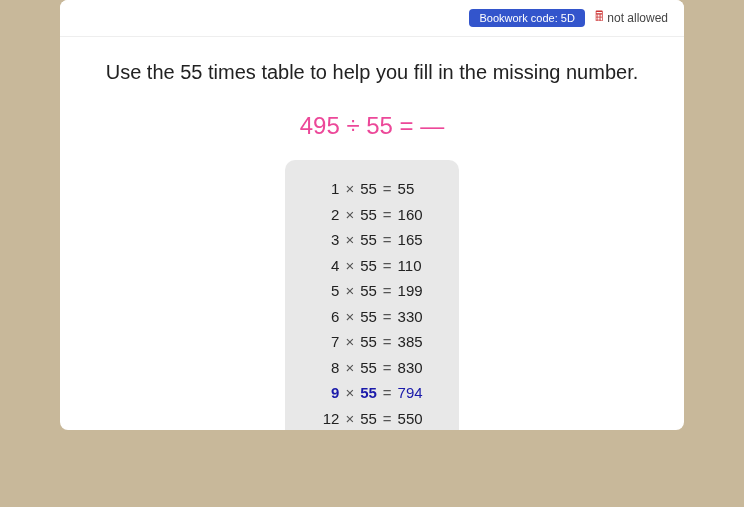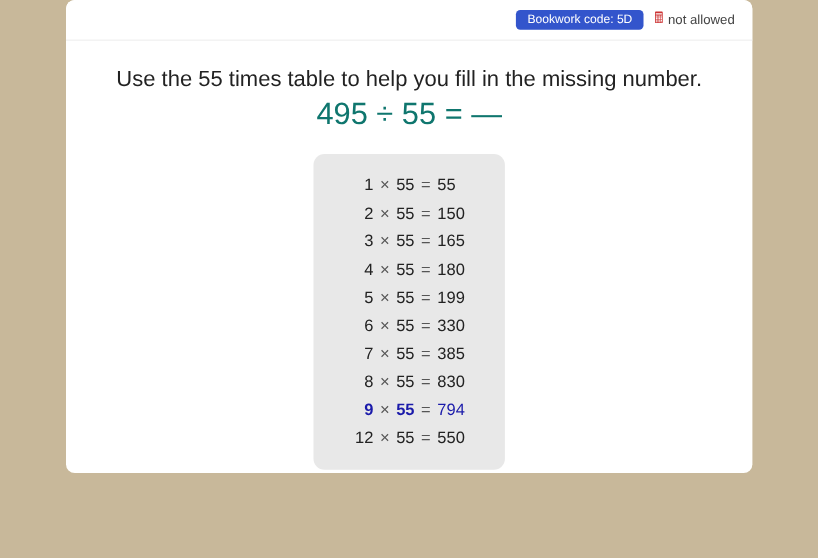--- a/index.html
+++ b/index.html
@@ -60,27 +60,27 @@
       padding: 24px 40px 20px 40px;
       display: flex;
       flex-direction: column;
       align-items: center;
     }
 
     .instruction {
       font-size: 20px;
       color: #222;
       text-align: center;
-      margin-bottom: 4px;
+      margin-bottom: 28px;
       font-weight: 400;
     }
 
     .equation {
-      font-size: 28px;
-      color: #0f766e;
+      font-size: 24px;
+      color: #ec4899;
       text-align: center;
       margin-bottom: 20px;
       font-weight: 500;
     }
 
     .times-table-box {
       background: #e8e8e8;
       border-radius: 10px;
       padding: 16px 36px;
       margin-bottom: 16px;
@@ -139,35 +139,35 @@
         <span class="x-sym">×</span>
         <span>55</span>
         <span class="eq">=</span>
         <span class="result">55</span>
       </div>
       <div class="times-table-row">
         <span class="num">2</span>
         <span class="x-sym">×</span>
         <span>55</span>
         <span class="eq">=</span>
-        <span class="result">150</span>
+        <span class="result">160</span>
       </div>
       <div class="times-table-row">
         <span class="num">3</span>
         <span class="x-sym">×</span>
         <span>55</span>
         <span class="eq">=</span>
         <span class="result">165</span>
       </div>
       <div class="times-table-row">
         <span class="num">4</span>
         <span class="x-sym">×</span>
         <span>55</span>
         <span class="eq">=</span>
-        <span class="result">180</span>
+        <span class="result">110</span>
       </div>
       <div class="times-table-row">
         <span class="num">5</span>
         <span class="x-sym">×</span>
         <span>55</span>
         <span class="eq">=</span>
         <span class="result">199</span>
       </div>
       <div class="times-table-row">
         <span class="num">6</span>

